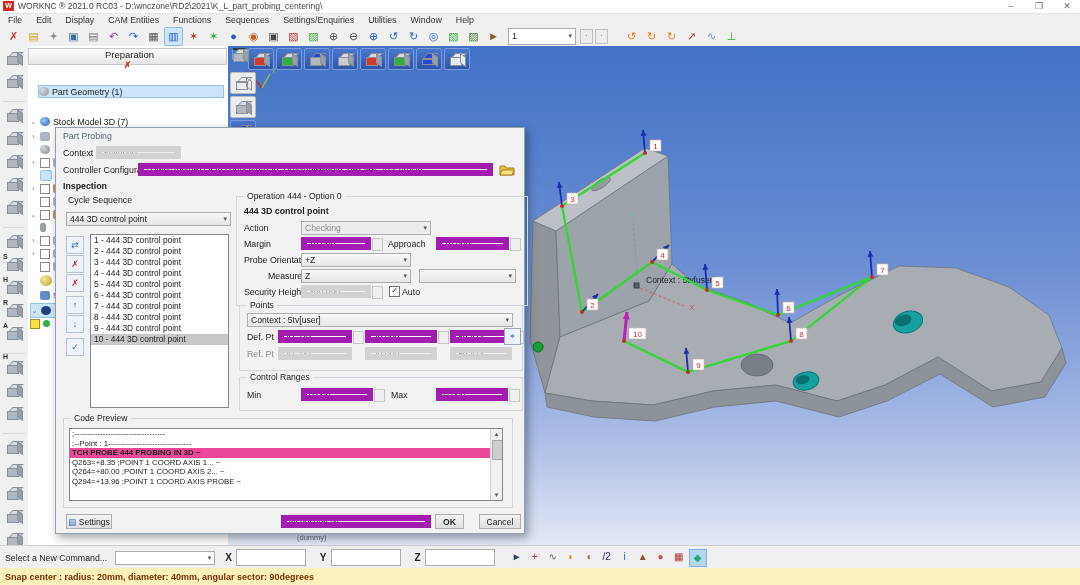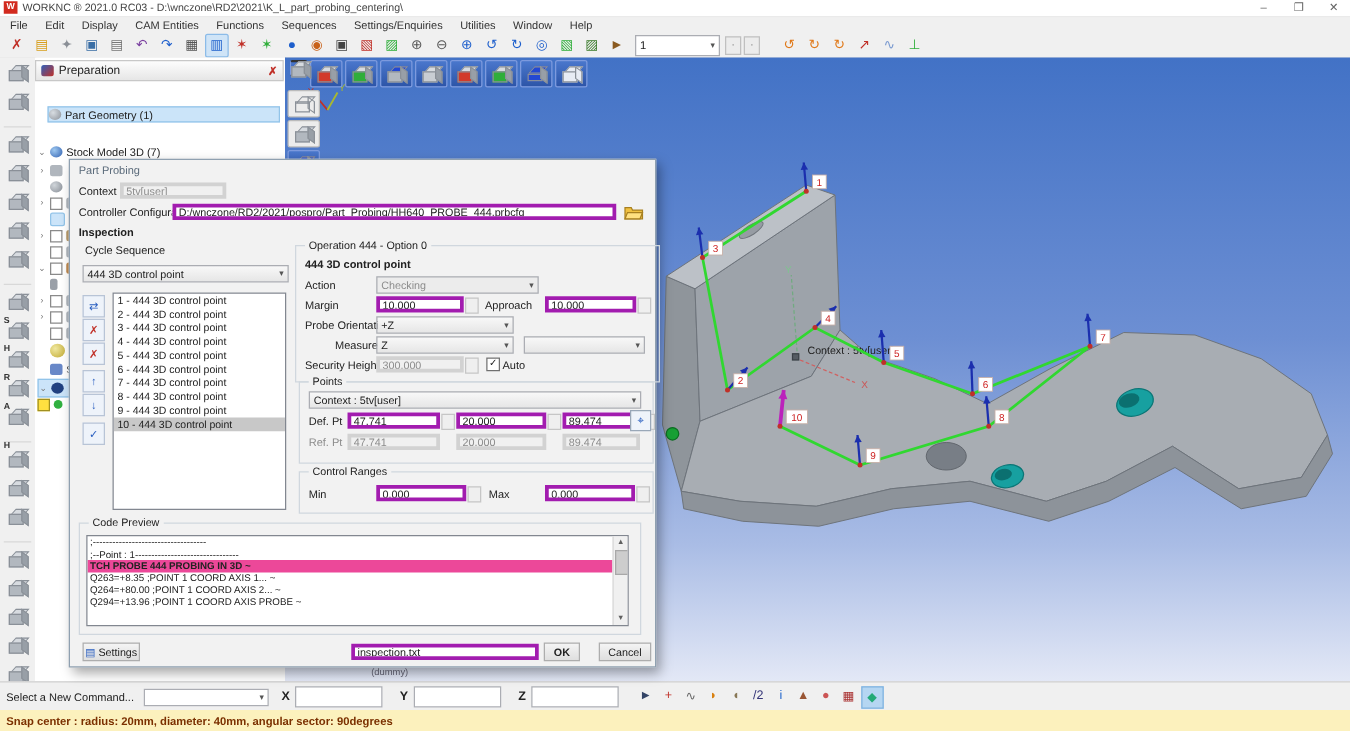--- a/index.html
+++ b/index.html
@@ -40,21 +40,21 @@
   .face-red .c-front{background:#d23a2a;}
   .face-green .c-front{background:#2fae3a;}
   .face-blue .c-top{background:#2448d2;}
   .face-rot .c-front{background:#c8cdd3;}
   .face-flat .c-front{background:#2448d2;height:4px;top:6px;}
   .face-flat .c-top{background:#2448d2;}
   .face-zoom .c-front,.face-zoom .c-top,.face-zoom .c-side{background:#e8ecf4;}
   
   #sidebar{left:28px;top:46px;width:200px;height:522px;background:#ffffff;border-right:1px solid #c4c4c4;}
   .panel-head{position:absolute;left:0;width:199px;height:17px;background:linear-gradient(#fdfdfd,#e6e6e6);
-      border:1px solid #c8c8c8;box-sizing:border-box;display:flex;align-items:center;padding:0 4px;}
+      border:1px solid #c8c8c8;box-sizing:border-box;display:flex;align-items:center;padding:0 20px;flex-direction:column;}
   .panel-head .ph-label{font-size:9.5px;color:#222;margin-left:4px;flex:1;}
   .tree-row{position:absolute;left:2px;width:195px;height:13px;display:flex;align-items:center;gap:3px;font-size:8.8px;}
   .tree-row.sel{background:#cbe4f9;border:1px solid #92c4e9;box-sizing:border-box;}
   .tw{width:7px;color:#777;font-size:7px;text-align:center;}
   .cbx{width:8px;height:8px;border:1px solid #8a8a8a;background:#fff;font-size:7px;line-height:8px;text-align:center;color:#333;}
   .ticon{width:10px;height:9px;border-radius:2px;}
   
   #viewport{left:228px;top:46px;width:852px;height:499px;background:linear-gradient(180deg,#4272c6 0%,#6d8fd3 45%,#a9bce5 78%,#e3e8f6 100%);}
   #vtoolbar{left:232px;top:48px;display:flex;gap:2px;align-items:flex-start;}
   .vbtn{width:24px;height:20px;background:linear-gradient(#4a77cc,#2d55a8);border:1px solid #7d9ade;border-radius:2px;
@@ -62,21 +62,21 @@
   .vbtn.light{background:#ececec;border-color:#bbb;}
   .burger{width:12px;height:9px;border-top:2px solid #333;border-bottom:2px solid #333;}
   .burger:before{content:"";display:block;height:2px;background:#333;margin-top:2.5px;}
   #vstrip{left:230px;top:72px;display:flex;flex-direction:column;gap:2px;}
   
   #dialog{left:55px;top:127px;width:468px;height:405px;background:#f2f2f2;border:1px solid #8fa0b0;
       box-shadow:3px 4px 9px rgba(0,0,0,0.35);z-index:30;}
   #dialog .dtitle{left:7px;top:3px;font-size:8.8px;color:#5a6a7a;}
   .lbl{font-size:8.8px;color:#222;white-space:nowrap;}
   .blbl{font-weight:bold;}
-  .inp{position:absolute;height:13px;border:3px solid #a21caf;background:#fff;font-size:8.6px;
+  .inp{position:absolute;height:13px;border:6px solid #a21caf;background:#fff;font-size:8.6px;
       font-family:"Liberation Sans",sans-serif;padding:0 2px;box-sizing:border-box;color:#222;}
   .inp.dis{background:#f0f0f0;color:#8c8c8c;border-color:#d2d2d2;}
   .combo{position:absolute;height:14px;border:1px solid #abadb3;background:linear-gradient(#f8f8f8,#e6e6e6);
       display:flex;align-items:center;justify-content:space-between;padding:0 3px;box-sizing:border-box;font-size:8.6px;}
   .combo.dis{color:#8c8c8c;background:#ececec;}
   .carr{color:#555;font-size:7px;}
   .group{position:absolute;border:1px solid #d0d7de;}
   .group-label{position:absolute;top:-6px;left:7px;background:#f2f2f2;padding:0 3px;font-size:8.6px;color:#222;}
   .sbtn{position:absolute;height:15px;border:1px solid #adadad;background:linear-gradient(#f4f4f4,#dfdfdf);
       font-size:8.6px;text-align:center;line-height:14px;box-sizing:border-box;}

